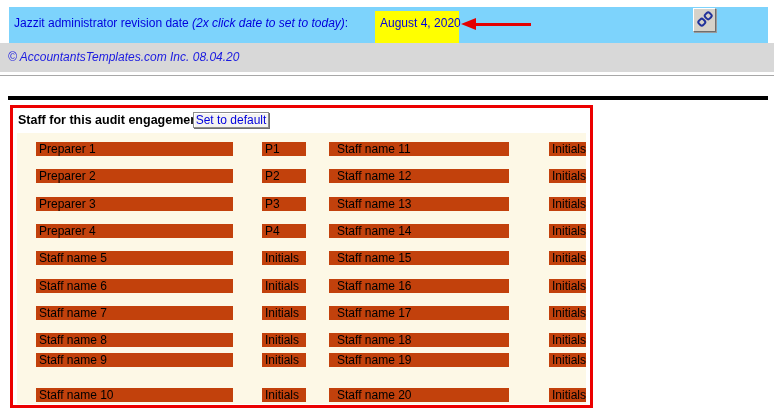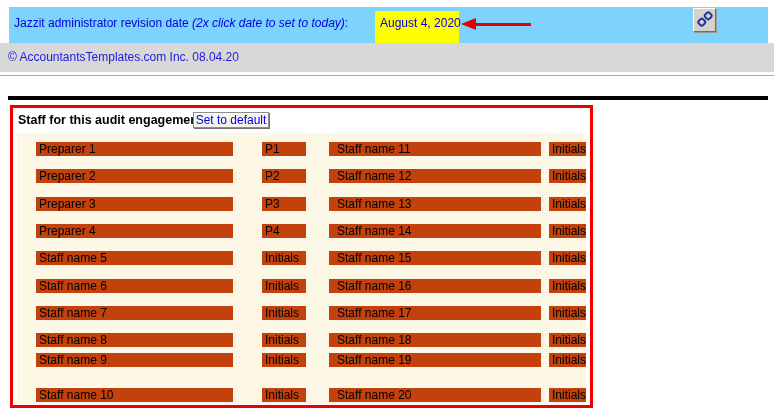--- a/index.html
+++ b/index.html
@@ -19,21 +19,21 @@
   .pointer-arrow .shaft { position:absolute; left:13px; top:5px; width:57px; height:3px; background:#E40000; }
 
   .jump-btn { position:absolute; left:693px; top:8px; width:23px; height:24px;
               background:#D6D2C9; border:1px solid;
               border-color:#FFFFFF #6E6E6E #6E6E6E #FFFFFF;
               box-shadow:1px 1px 0 #9a9a9a; cursor:pointer;
               display:flex; align-items:center; justify-content:center; }
 
   
   .gray-band { position:absolute; left:0; top:43px; width:774px; height:29px; background:#D8D8D8; }
-  .copyright { position:absolute; left:8px; top:7px; font-size:12px; color:#1A1AE0; white-space:nowrap; }
+  .copyright { position:absolute; left:8px; top:7px; font-size:12px; color:#1A1AE0; white-space:nowrap;font-style:italic; }
   .groove { position:absolute; left:0; top:75px; width:774px; height:2px;
             border-top:1px solid #A8A8A8; background:#FFFFFF; }
 
   .black-rule { position:absolute; left:8px; top:96px; width:760px; height:4px; background:#000000; }
 
   
   .staff-box { position:absolute; left:10px; top:105px; width:583px; height:303px;
                border:3px solid #EC0000; background:#FFFFFF; }
   .staff-title { position:absolute; left:5px; top:5px; font-size:12.5px; font-weight:bold; color:#000000; white-space:nowrap; }
   .default-btn { position:absolute; left:180px; top:4px; width:76px; height:16px;
@@ -41,21 +41,21 @@
                  box-shadow:inset 1px 1px 0 #ffffff, 1px 1px 0 #707070;
                  color:#0000DD; font-size:12px; font-family:"Liberation Sans", sans-serif;
                  cursor:pointer; white-space:nowrap; }
   .cream-panel { position:absolute; left:4px; top:25px; width:569px; height:271px; background:#FDF8E6; }
 
   .staff-row { position:absolute; left:0; width:577px; height:14px; }
   .field { position:absolute; height:14px; background:#c2410c; color:#000000;
            font-size:12px; line-height:14px; padding-left:3px; overflow:hidden; white-space:nowrap; }
   .f-name-l { left:23px;  width:197px; }
   .f-init-l { left:249px; width:44px; }
-  .f-name-r { left:316px; width:212px;padding-left:8px; }
+  .f-name-r { left:316px; width:180px;padding-left:8px; }
   .f-init-r { left:536px; width:37px; }
 </style>
 </head>
 <body>
 
 <div id="screen">
 
   <div class="banner">
     <div class="banner-text"><span>Jazzit administrator revision date </span><span class="it">(2x click date to set to today)</span><span>:</span></div>
     <div class="date-cell">August 4, 2020</div>

